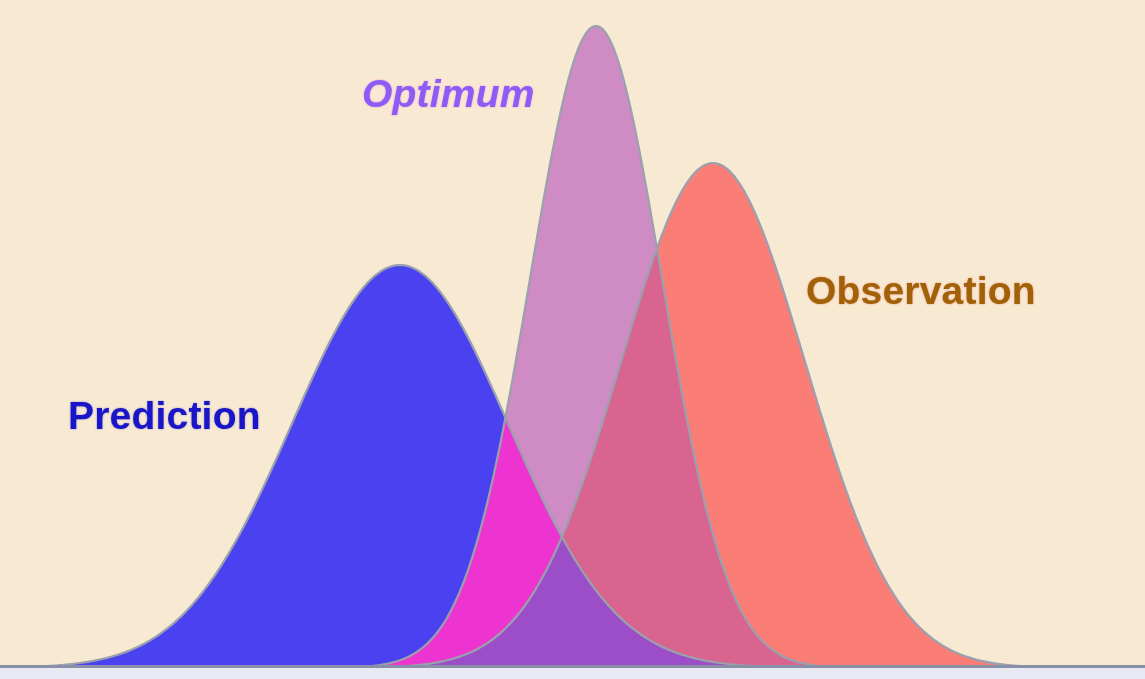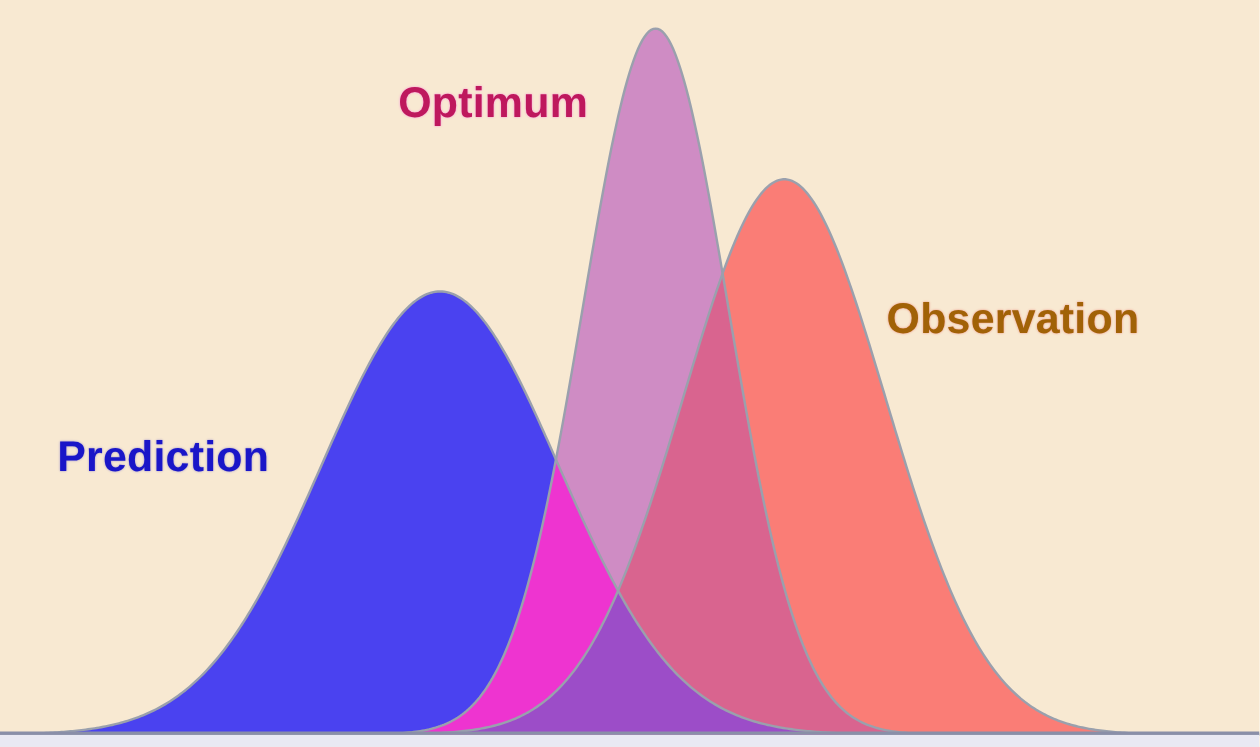--- a/index.html
+++ b/index.html
@@ -45,32 +45,33 @@
   }
   .curve-label {
     position: absolute;
     font-family: "Liberation Sans", sans-serif;
     font-weight: bold;
     white-space: nowrap;
     letter-spacing: 0.2px;
     line-height: 1;
   }
   #label-prediction {
-    left: 52px;
+    left: 68px;
     top: 396px;
     font-size: 39px;
     color: #1a16c8;
     text-shadow: 0 0 2px rgba(26,22,200,0.45);
   }
   #label-optimum {
     left: 362px;
     top: 74px;
     font-size: 39px;
-    color: #be185d;
+    color: #8b5cf6;
     text-shadow: 0 0 2px rgba(250,18,221,0.45);
+    font-style: italic;
   }
   #label-observation {
     left: 806px;
     top: 271px;
     font-size: 39px;
     color: #a16207;
     text-shadow: 0 0 2px rgba(224,21,16,0.45);
   }
 </style>
 </head>

